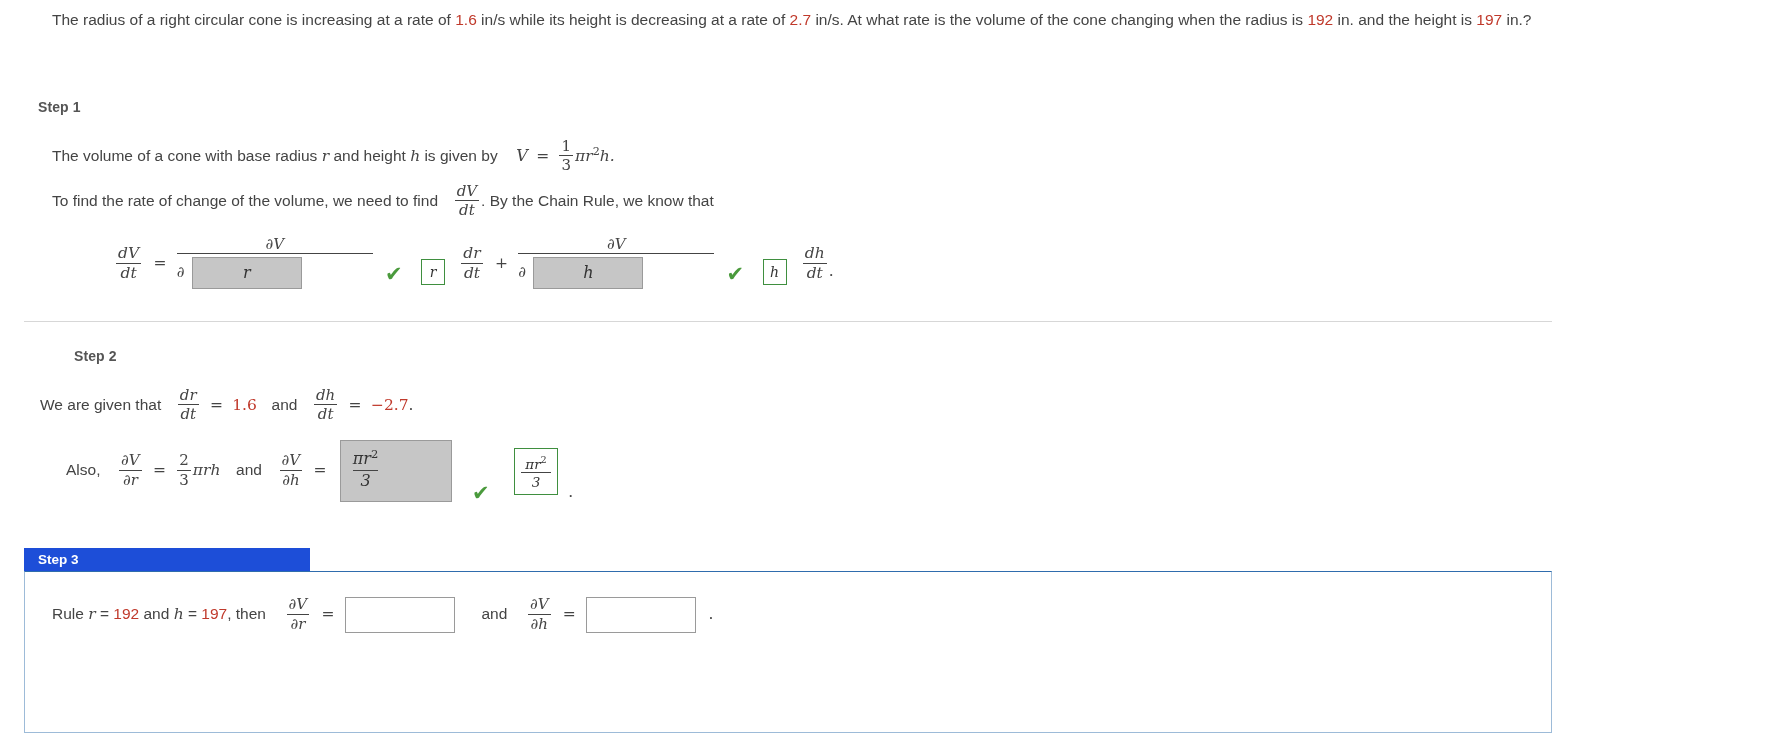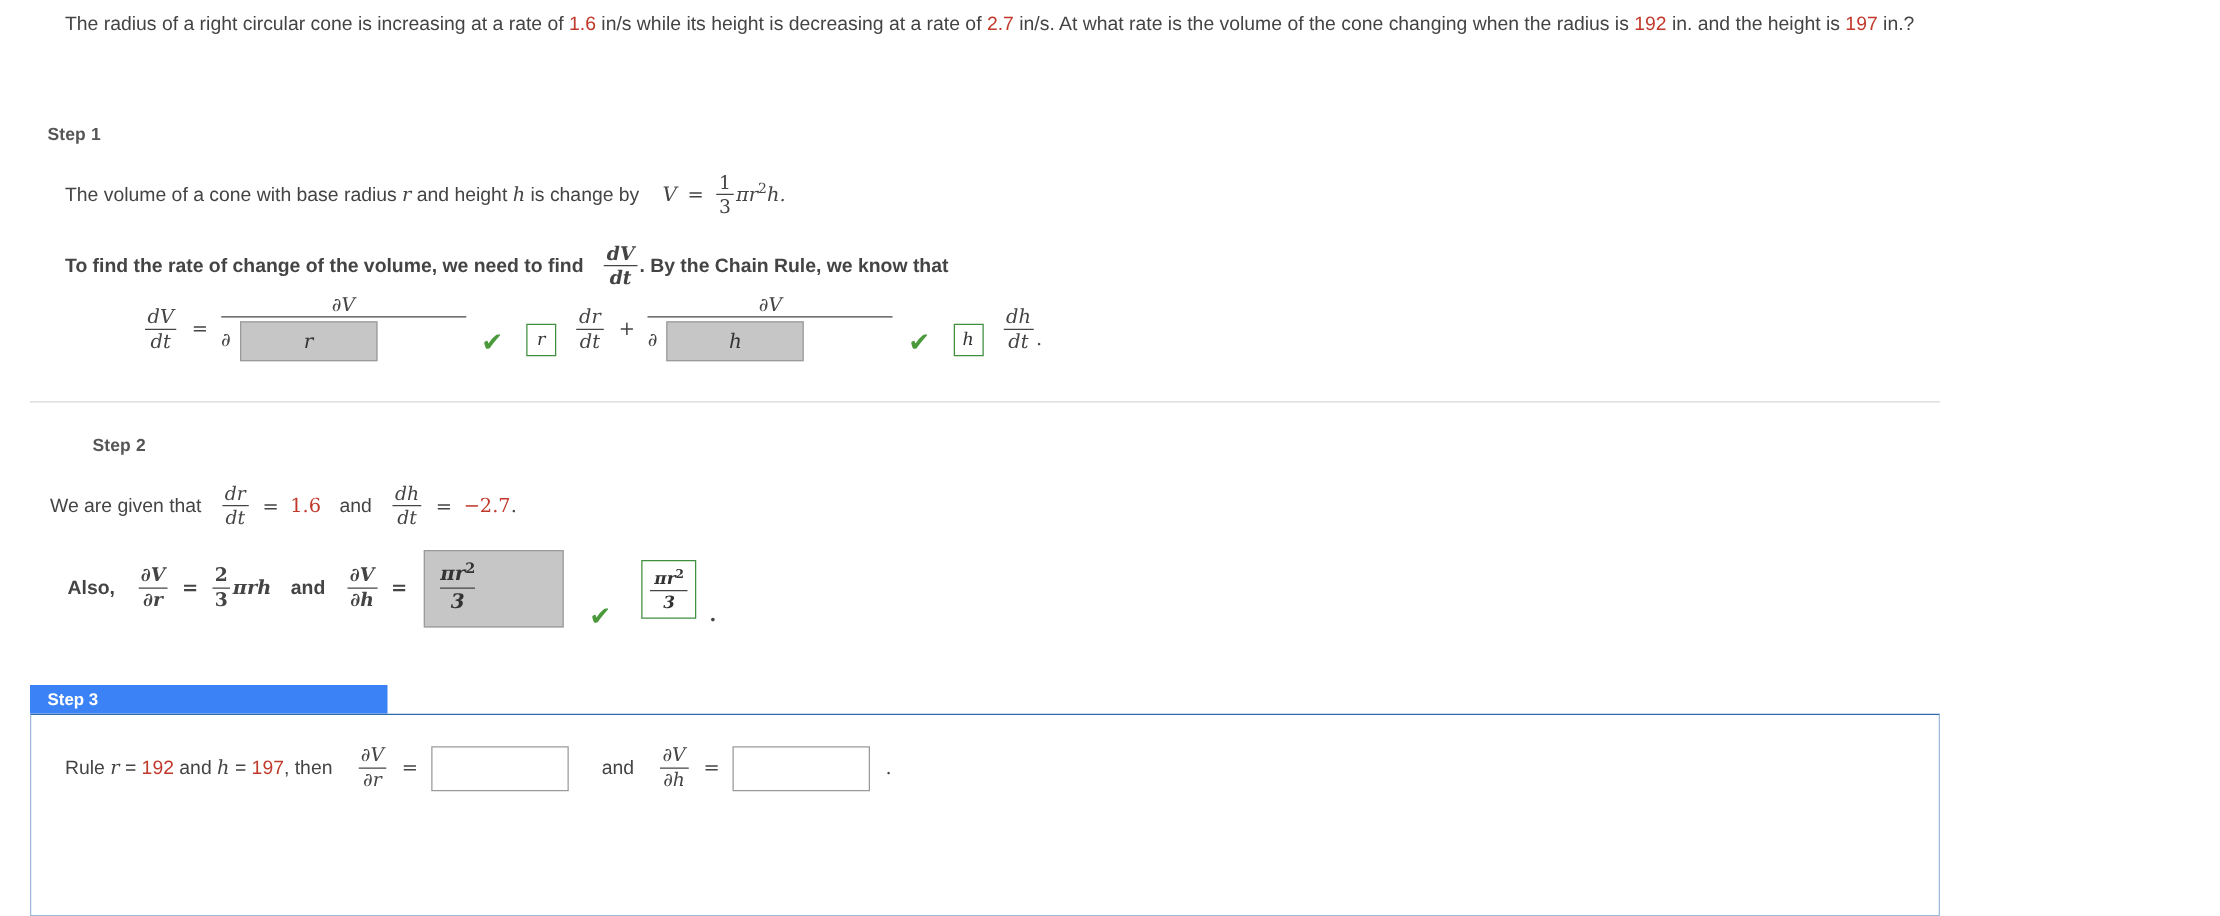--- a/index.html
+++ b/index.html
@@ -121,21 +121,21 @@
     vertical-align: middle;
   }
 
   
   .step3-tab {
     position: absolute;
     left: 24px;
     top: 548px;
     width: 286px;
     height: 23px;
-    background: #3b82f6;
+    background: #1d4ed8;
     color: #ffffff;
     font-weight: bold;
     font-size: 13.5px;
     line-height: 23px;
     padding-left: 14px;
     box-sizing: border-box;
   }
   .step3-panel {
     position: absolute;
     left: 24px;
@@ -161,32 +161,32 @@
 
 <div id="page">
 
   <div class="problem-statement">
     <span>The radius of a right circular cone is increasing at a rate of </span><span class="num">1.6</span><span> in/s while its height is decreasing at a rate of </span><span class="num">2.7</span><span> in/s. At what rate is the volume of the cone changing when the radius is </span><span class="num">192</span><span> in. and the height is </span><span class="num">197</span><span> in.?</span>
   </div>
 
   <div class="step-label step1-label">Step 1</div>
 
   <div class="line-text" style="left:52px; top:139px;">
-    <span>The volume of a cone with base radius </span><span class="mi">r</span><span> and height </span><span class="mi">h</span><span> is change by</span>
+    <span>The volume of a cone with base radius </span><span class="mi">r</span><span> and height </span><span class="mi">h</span><span> is given by</span>
     <span style="display:inline-block; width:10px;"></span>
     <span class="mi" style="font-size:16px;">V</span>
     <span class="mo" style="margin:0 4px;">=</span>
     <span class="frac" style="font-style:normal; font-size:15px;">
       <span class="numr">1</span>
       <span class="bar"></span>
       <span class="denm">3</span>
     </span><span class="mi" style="font-size:15.5px;">πr</span><span class="sup-up mn">2</span><span class="mi" style="font-size:15.5px;">h.</span>
   </div>
 
-  <div class="line-text" style="left:52px; top:196px;font-weight:bold;">
+  <div class="line-text" style="left:52px; top:184px;">
     <span>To find the rate of change of the volume, we need to find</span>
     <span style="display:inline-block; width:6px;"></span>
     <span class="frac" style="font-size:15px;">
       <span class="numr">dV</span>
       <span class="bar"></span>
       <span class="denm">dt</span>
     </span><span>.  By the Chain Rule, we know that</span>
   </div>
 
   <div class="line-text" style="left:114px; top:238px;">
@@ -258,21 +258,21 @@
     <span style="display:inline-block; width:6px;"></span>
     <span class="frac" style="font-size:15px;">
       <span class="numr">dh</span>
       <span class="bar"></span>
       <span class="denm">dt</span>
     </span>
     <span class="mo" style="margin:0 5px;">=</span>
     <span class="num mn">−2.7</span><span class="mo">.</span>
   </div>
 
-  <div class="line-text" style="left:54px; top:440px;font-weight:bold;">
+  <div class="line-text" style="left:66px; top:440px;">
     <span>Also,</span>
     <span style="display:inline-block; width:8px;"></span>
     <span class="frac" style="font-size:15px;">
       <span class="numr">∂V</span>
       <span class="bar"></span>
       <span class="denm">∂r</span>
     </span>
     <span class="mo" style="margin:0 5px;">=</span>
     <span class="frac" style="font-style:normal; font-size:15px;">
       <span class="numr">2</span>

